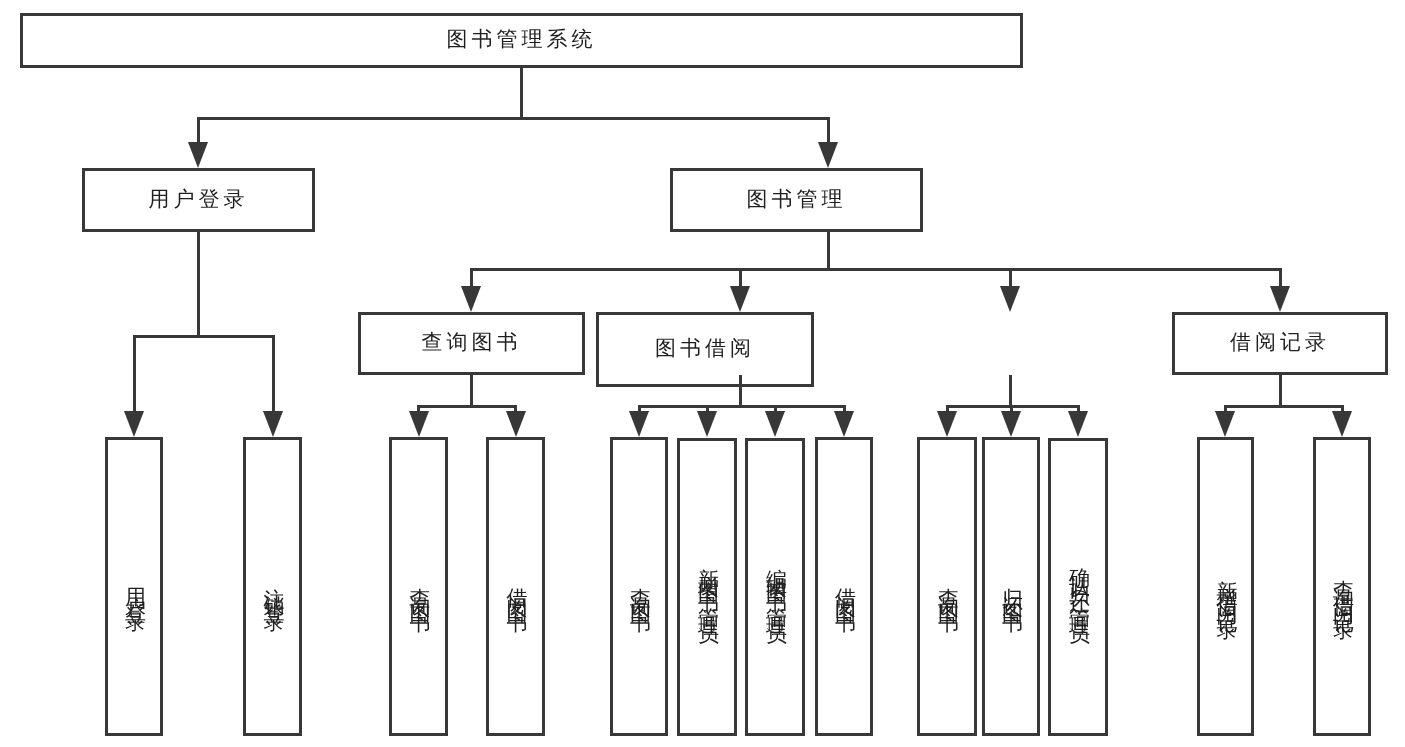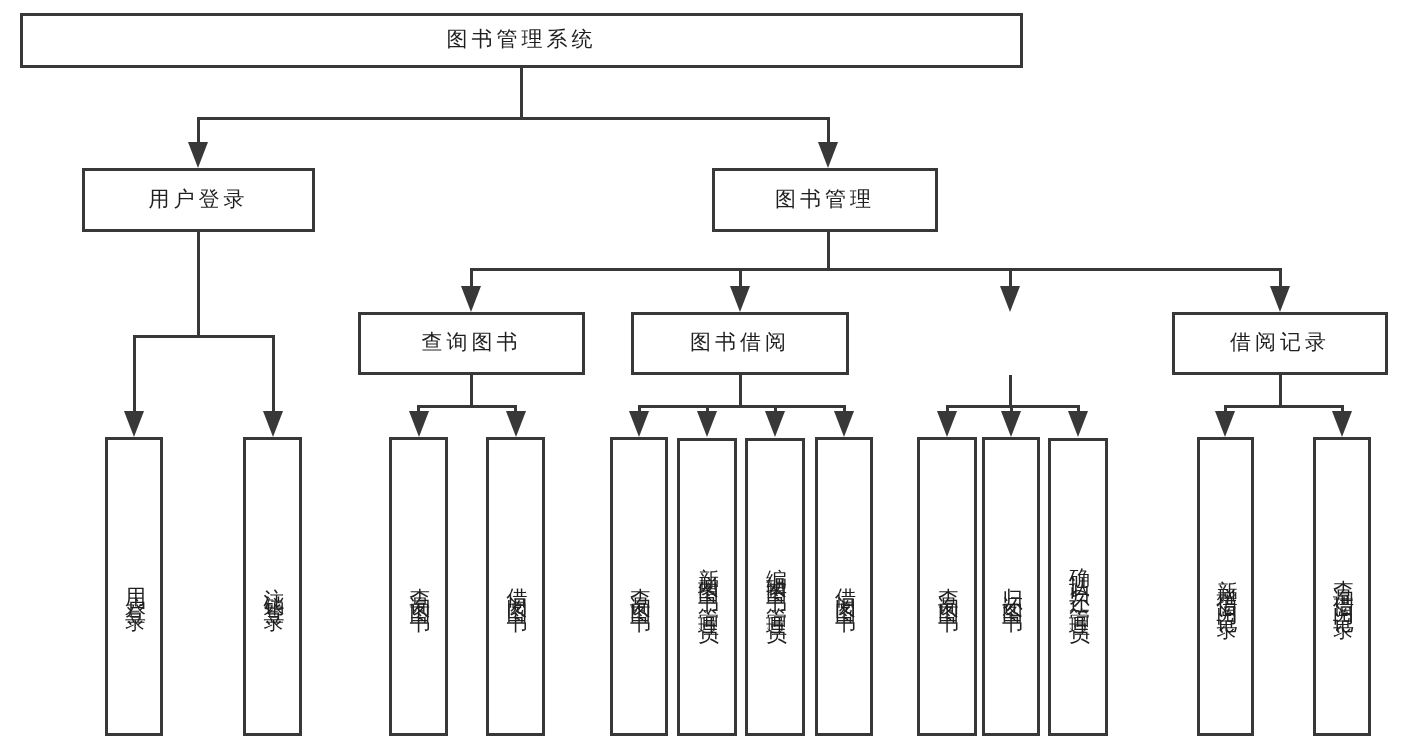--- a/index.html
+++ b/index.html
@@ -69,21 +69,21 @@
   <div class="vline" style="left:519.5px;top:68px;height:51px"></div>
   <div class="hline" style="left:196.5px;top:117px;width:633px"></div>
   <div class="vline" style="left:196.5px;top:117px;height:28px"></div>
   <div class="arrow" style="left:188px;top:142px"></div>
   <div class="vline" style="left:826.5px;top:117px;height:28px"></div>
   <div class="arrow" style="left:818px;top:142px"></div>
 
   <div class="box h" style="left:82px;top:168px;width:233px;height:64px">
     <span class="lbl">用户登录</span>
   </div>
-  <div class="box h" style="left:712px;top:168px;width:226px;height:64px">
+  <div class="box h" style="left:670px;top:168px;width:253px;height:64px">
     <span class="lbl">图书管理</span>
   </div>
 
   <div class="vline" style="left:196.5px;top:232px;height:106px"></div>
   <div class="hline" style="left:132.5px;top:335px;width:142px"></div>
   <div class="vline" style="left:132.5px;top:335px;height:78px"></div>
   <div class="arrow" style="left:124px;top:411px"></div>
   <div class="vline" style="left:271.5px;top:335px;height:78px"></div>
   <div class="arrow" style="left:262.5px;top:411px"></div>
 
@@ -94,21 +94,21 @@
   <div class="vline" style="left:738.5px;top:268px;height:22px"></div>
   <div class="arrow" style="left:730px;top:286px"></div>
   <div class="vline" style="left:1008.5px;top:268px;height:22px"></div>
   <div class="arrow" style="left:1000px;top:286px"></div>
   <div class="vline" style="left:1278.5px;top:268px;height:22px"></div>
   <div class="arrow" style="left:1270px;top:286px"></div>
 
   <div class="box h" style="left:358px;top:312px;width:227px;height:63px">
     <span class="lbl">查询图书</span>
   </div>
-  <div class="box h" style="left:631px;top:312px;width:218px;height:63px">
+  <div class="box h" style="left:596px;top:312px;width:218px;height:75px">
     <span class="lbl">图书借阅</span>
   </div>
   <div class="box h" style="left:1172px;top:312px;width:216px;height:63px">
     <span class="lbl">借阅记录</span>
   </div>
 
   <div class="vline" style="left:469.5px;top:375px;height:33px"></div>
   <div class="hline" style="left:417px;top:405px;width:100px"></div>
   <div class="vline" style="left:417px;top:405px;height:10px"></div>
   <div class="arrow" style="left:408.5px;top:411px"></div>

